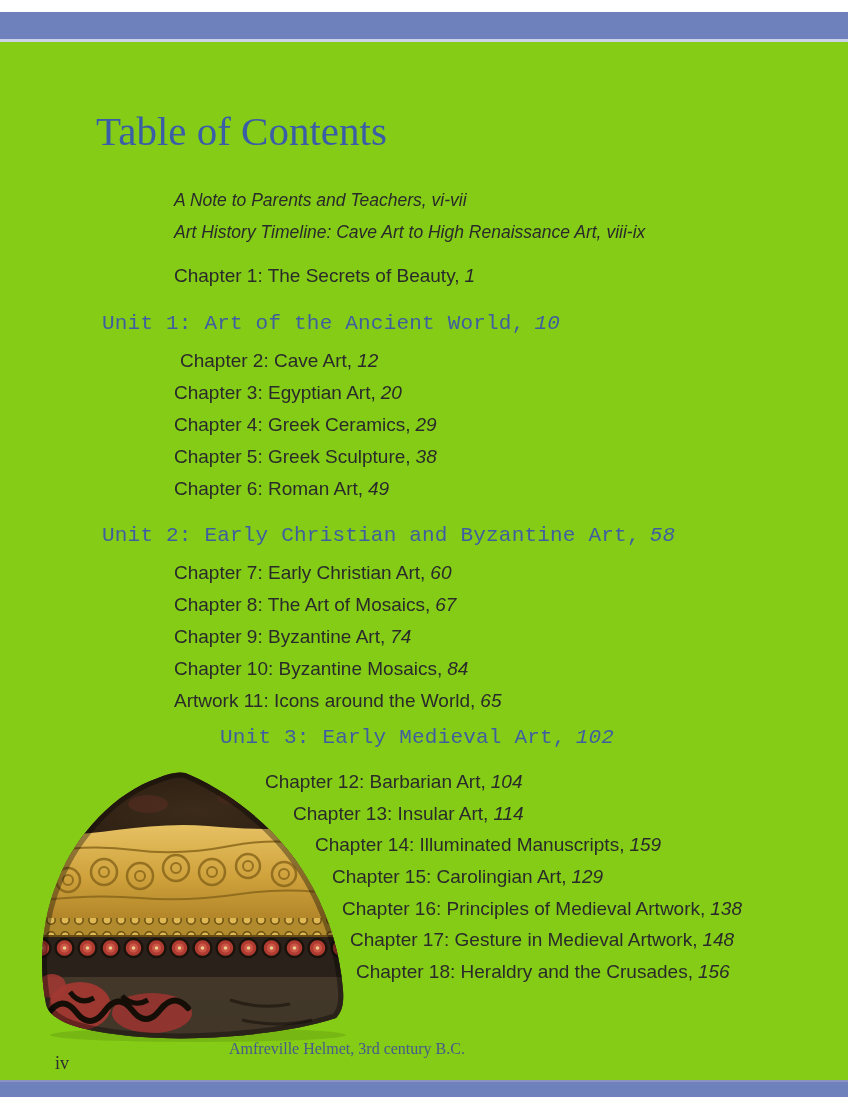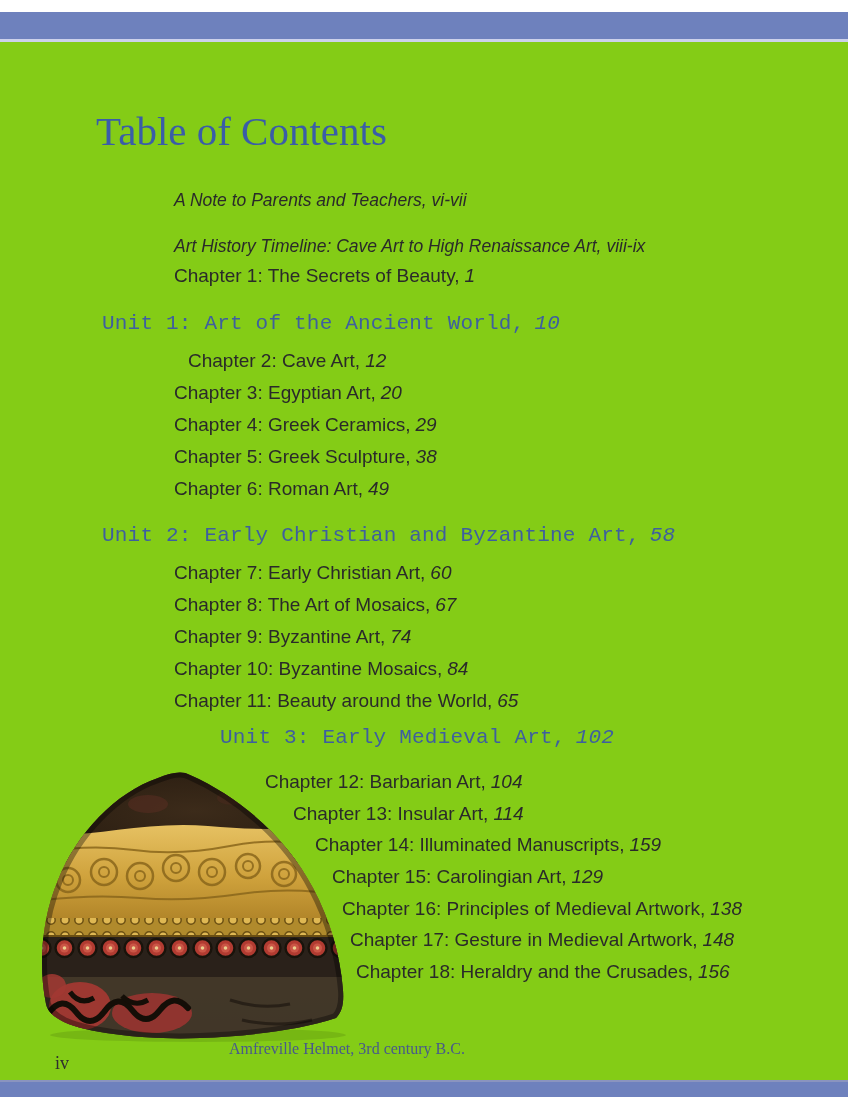--- a/index.html
+++ b/index.html
@@ -78,32 +78,32 @@
 
 <div class="page">
 
   <div class="bar-top"></div>
 
   <h1 class="title">Table of Contents</h1>
 
   <div class="line fm" style="left:174px; top:175px;">
     <span>A Note to Parents and Teachers,</span><span class="pg">vi-vii</span>
   </div>
-  <div class="line fm" style="left:174px; top:221px;">
+  <div class="line fm" style="left:174px; top:207px;">
     <span>Art History Timeline: Cave Art to High Renaissance Art,</span><span class="pg">viii-ix</span>
   </div>
 
   <div class="line" style="left:174px; top:251px;">
     <span>Chapter 1: The Secrets of Beauty,</span><span class="pg">1</span>
   </div>
 
   <div class="line unit" style="left:102px; top:297px;">
     <span>Unit 1: Art of the Ancient World,</span><span class="pg">10</span>
   </div>
-  <div class="line" style="left:188px; top:336px;">
+  <div class="line" style="left:180px; top:336px;">
     <span>Chapter 2: Cave Art,</span><span class="pg">12</span>
   </div>
   <div class="line" style="left:174px; top:368px;">
     <span>Chapter 3: Egyptian Art,</span><span class="pg">20</span>
   </div>
   <div class="line" style="left:174px; top:400px;">
     <span>Chapter 4: Greek Ceramics,</span><span class="pg">29</span>
   </div>
   <div class="line" style="left:174px; top:432px;">
     <span>Chapter 5: Greek Sculpture,</span><span class="pg">38</span>
@@ -121,21 +121,21 @@
   <div class="line" style="left:174px; top:580px;">
     <span>Chapter 8: The Art of Mosaics,</span><span class="pg">67</span>
   </div>
   <div class="line" style="left:174px; top:612px;">
     <span>Chapter 9: Byzantine Art,</span><span class="pg">74</span>
   </div>
   <div class="line" style="left:174px; top:644px;">
     <span>Chapter 10: Byzantine Mosaics,</span><span class="pg">84</span>
   </div>
   <div class="line" style="left:174px; top:676px;">
-    <span>Chapter 11: Beauty around the World,</span><span class="pg">65</span>
+    <span>Artwork 11: Icons around the World,</span><span class="pg">65</span>
   </div>
 
   <div class="line unit" style="left:220px; top:711px;">
     <span>Unit 3: Early Medieval Art,</span><span class="pg">102</span>
   </div>
   <div class="line" style="left:265px; top:757px;">
     <span>Chapter 12: Barbarian Art,</span><span class="pg">104</span>
   </div>
   <div class="line" style="left:293px; top:789px;">
     <span>Chapter 13: Insular Art,</span><span class="pg">114</span>

